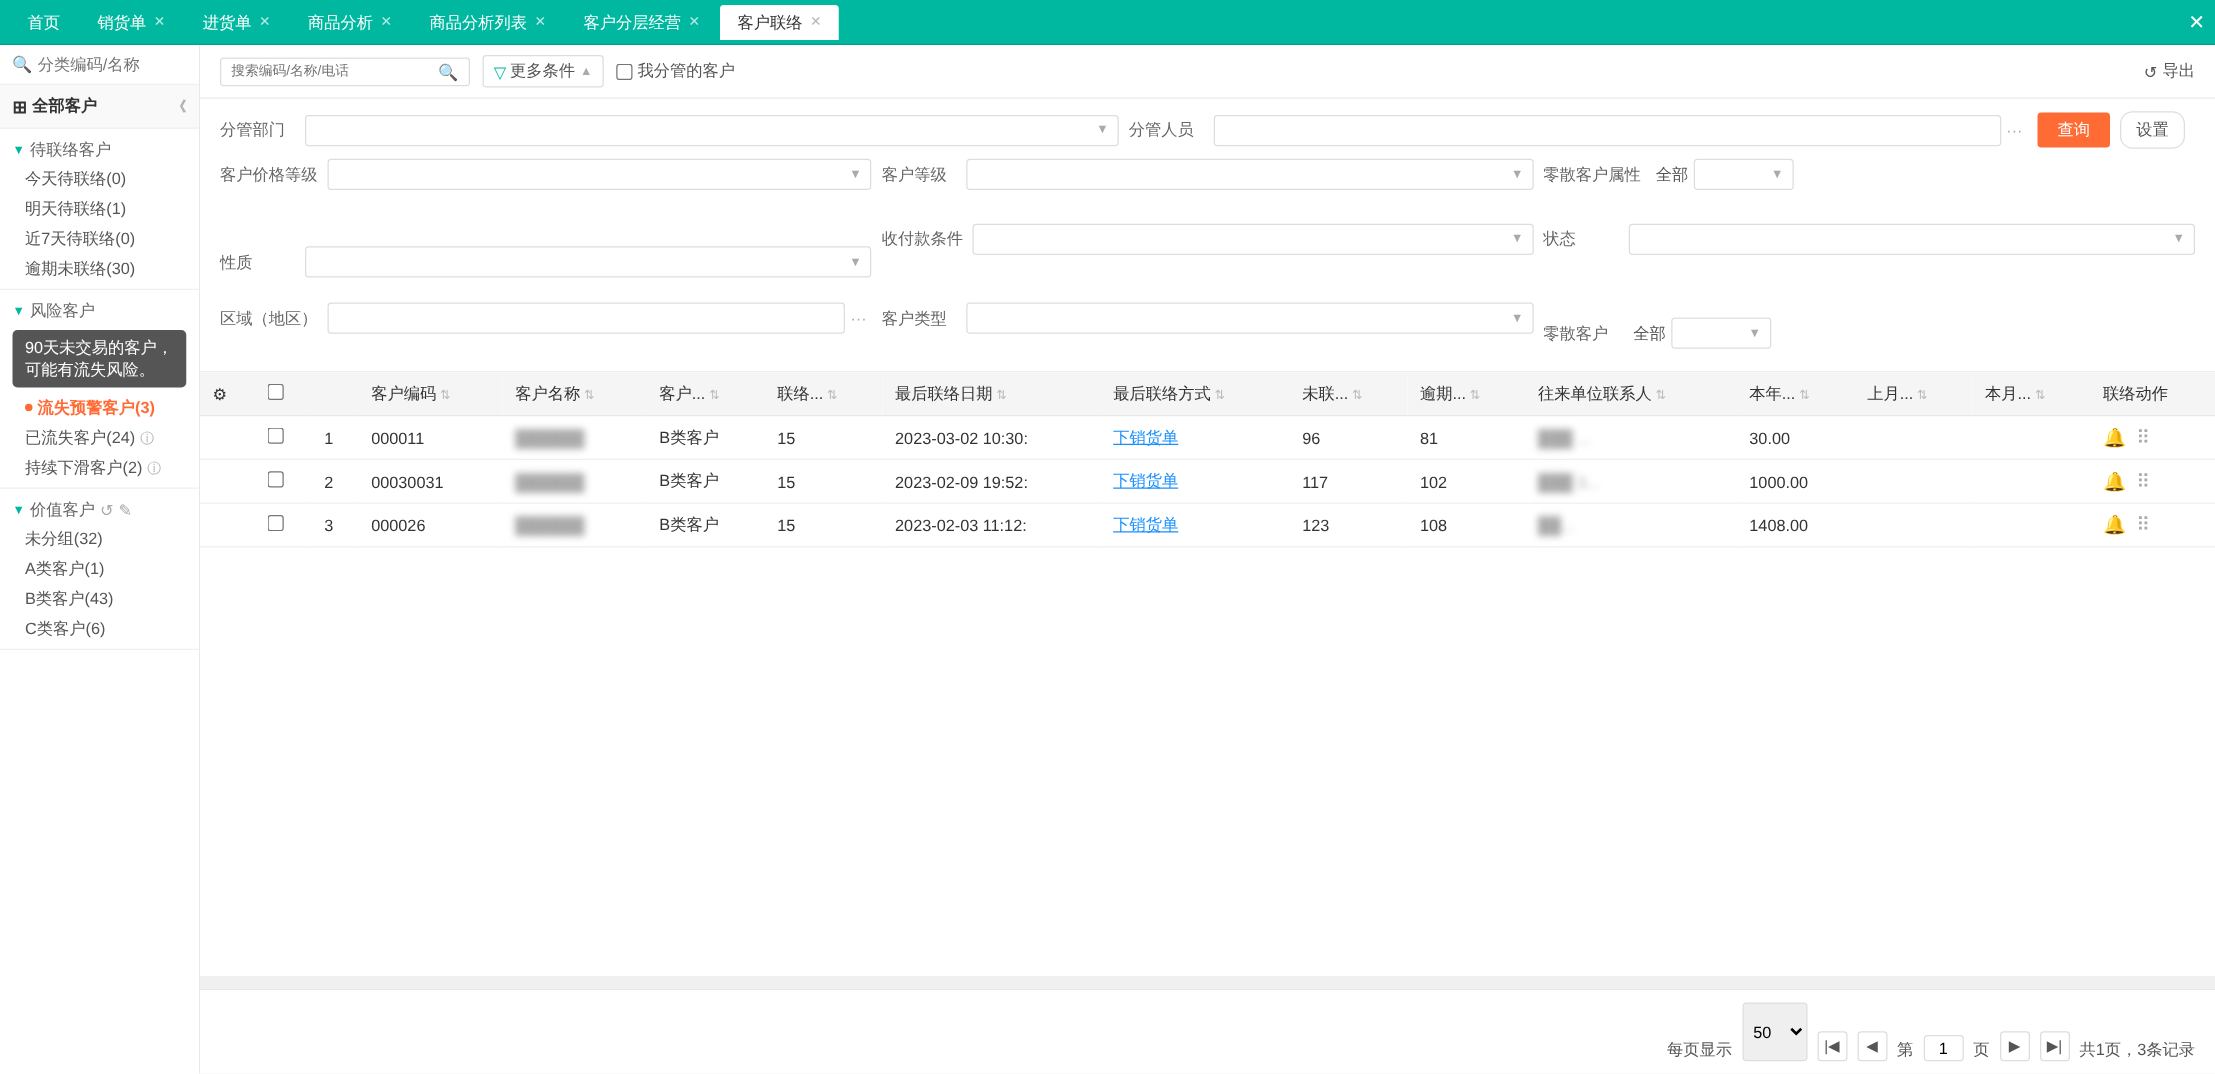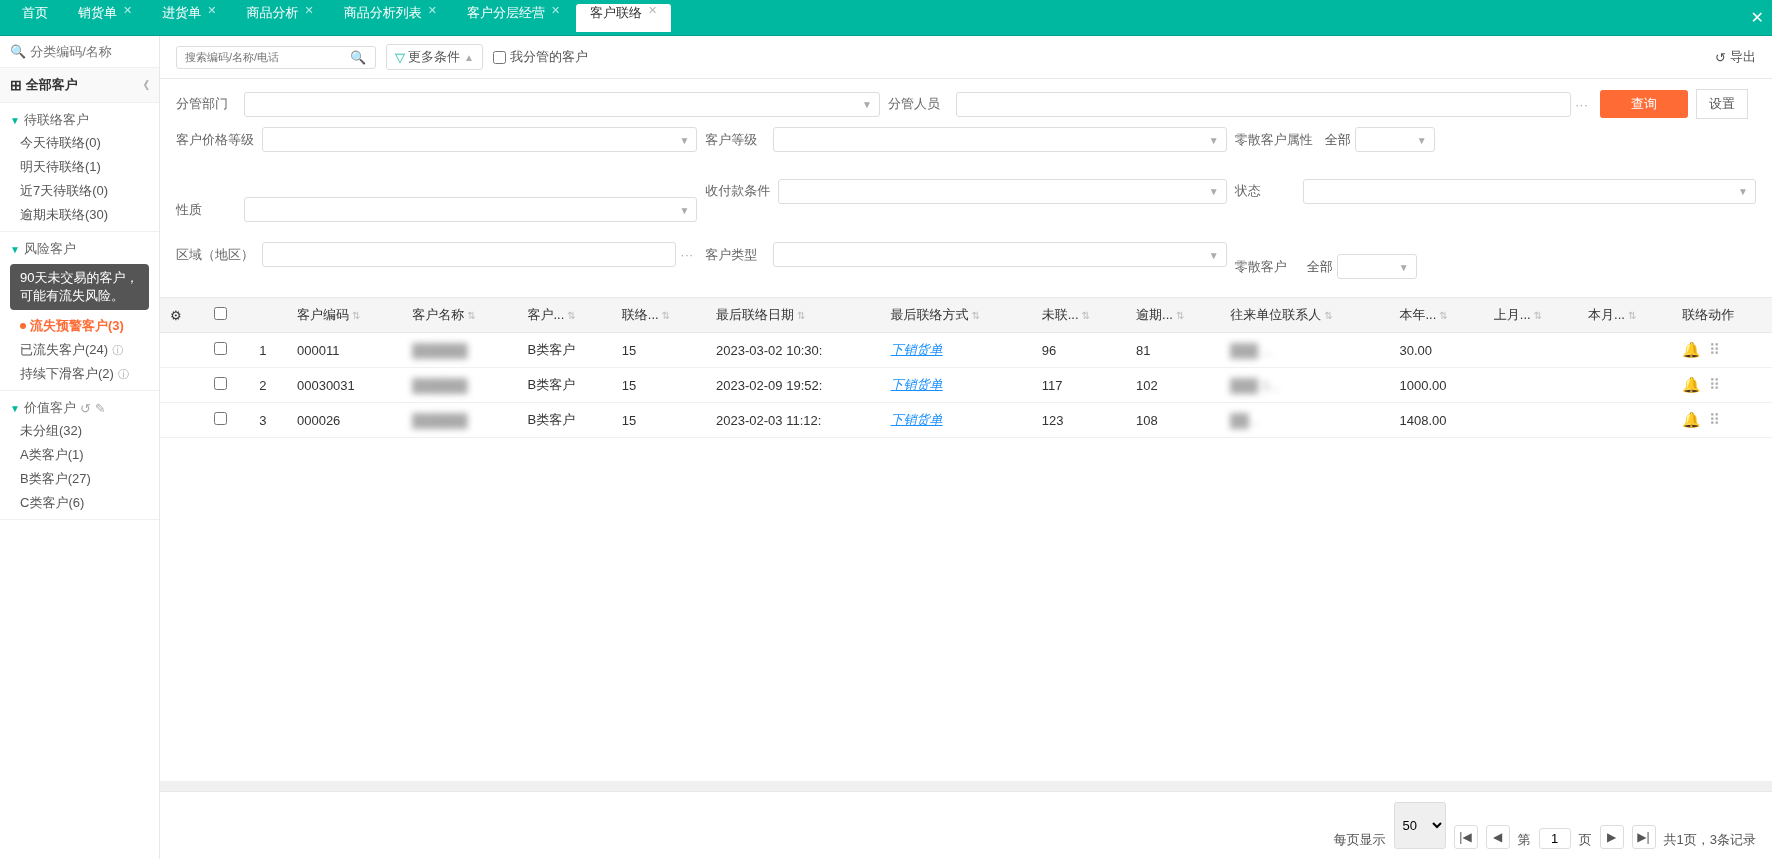--- a/index.html
+++ b/index.html
@@ -4,21 +4,21 @@
   <style>
     * { box-sizing: border-box; margin: 0; padding: 0; font-family: 'Microsoft YaHei', Arial, sans-serif; font-size: 13px; }
     body { background: #f5f5f5; overflow: hidden; width: 1772px; height: 859px; }
 
     
     .tab-bar {
       display: flex; align-items: center; background: #00b8a0; height: 36px; padding: 0 8px;
       border-bottom: 1px solid #00a090;
     }
     .tab-item {
-      display: flex; padding: 0 14px; height: 28px; cursor: pointer;
+      display: flex; align-items: center; padding: 0 14px; height: 28px; cursor: pointer;
       color: #fff; border-radius: 3px 3px 0 0; font-size: 13px; position: relative;
       margin-right: 2px; background: transparent;
     }
     .tab-item.active { background: #fff; color: #333; }
     .tab-item .tab-close { margin-left: 6px; font-size: 11px; cursor: pointer; opacity: 0.7; }
     .tab-item.active .tab-close { color: #999; }
     .tab-bar-right { margin-left: auto; color: #fff; cursor: pointer; font-size: 16px; }
 
     
     .main-layout { display: flex; height: calc(859px - 36px); }
@@ -109,44 +109,44 @@
       color: #aaa; font-size: 10px; pointer-events: none;
     }
     .filter-select-input {
       width: 100%; border: 1px solid #ddd; border-radius: 3px; padding: 4px 24px 4px 8px;
       font-size: 13px; outline: none; appearance: none; background: #fff; cursor: pointer;
     }
     .filter-dots { color: #aaa; cursor: pointer; margin: 0 4px; }
     .filter-actions { display: flex; align-items: center; gap: 8px; padding-right: 8px; }
     .query-btn {
       background: #ff6b35; color: #fff; border: none; border-radius: 3px;
-      padding: 5px 31px; cursor: pointer; font-size: 13px;
+      padding: 5px 16px; cursor: pointer; font-size: 13px;
     }
     .settings-btn {
-      background: #fff; color: #555; border: 1px solid #ddd; border-radius: 0;
+      background: #fff; color: #555; border: 1px solid #ddd; border-radius: 10px;
       padding: 5px 12px; cursor: pointer; font-size: 13px;
     }
     .inline-text { color: #555; margin: 0 4px; }
 
     
     .table-wrap { flex: 1; overflow: auto; background: #fff; }
     table { width: 100%; border-collapse: collapse; }
     thead tr { background: #f5f5f5; }
     th {
       padding: 8px 10px; text-align: left; color: #333; font-weight: normal;
       border-bottom: 1px solid #e8e8e8; white-space: nowrap; font-size: 13px;
       position: sticky; top: 0; background: #f5f5f5; z-index: 1;
     }
     th.sortable { cursor: pointer; }
     th .sort-icon { color: #bbb; margin-left: 3px; font-size: 10px; }
     td {
       padding: 8px 10px; border-bottom: 1px solid #f0f0f0; color: #333;
       white-space: nowrap; font-size: 13px;
     }
-    .link-text { color: #1890ff; text-decoration: underline; cursor: pointer; font-style: italic; }
+    .link-text { color: #1890ff; text-decoration: underline; cursor: pointer; }
     .action-icons { display: flex; gap: 8px; align-items: center; }
     .action-icon { color: #aaa; cursor: pointer; font-size: 15px; }
 
     
     .pagination {
       display: flex; align-items: flex-end; justify-content: flex-end;
       padding: 10px 16px; background: #fff; border-top: 1px solid #e8e8e8;
       gap: 8px; color: #555; font-size: 13px;
     }
     .page-size-select {
@@ -263,21 +263,21 @@
         <span style="margin-left:4px;color:#aaa;cursor:pointer;">↺</span>
         <span style="margin-left:4px;color:#aaa;cursor:pointer;">✎</span>
       </div>
       <div class="sidebar-item">
         <span>未分组(32)</span>
       </div>
       <div class="sidebar-item">
         <span>A类客户(1)</span>
       </div>
       <div class="sidebar-item">
-        <span>B类客户(27)</span>
+        <span>B类客户(43)</span>
       </div>
       <div class="sidebar-item">
         <span>C类客户(6)</span>
       </div>
     </div>
   </div>
 
   <div class="content">
 
     <div class="toolbar">

